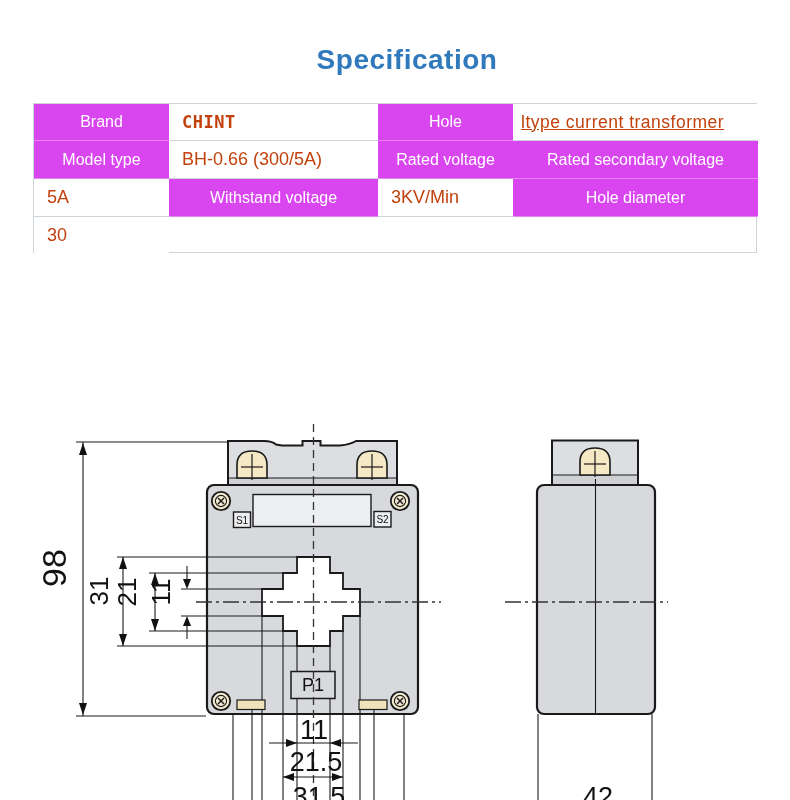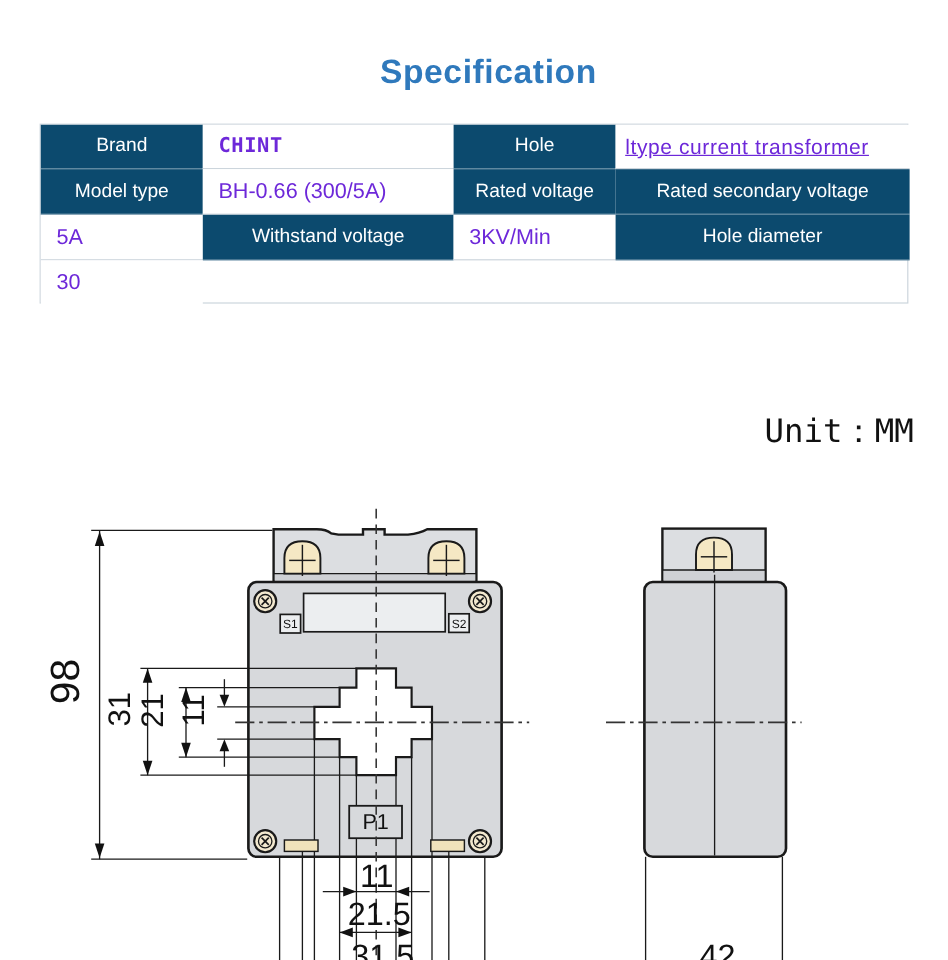--- a/index.html
+++ b/index.html
@@ -7,24 +7,24 @@
   .page { position:relative; width:790px; height:800px; background:#fff; overflow:hidden; }
 
   .title { position:absolute; top:44px; left:12px; width:790px; text-align:center;
            font-size:28px; font-weight:600; letter-spacing:.5px; color:#2f79bc; }
 
   .spec-table { position:absolute; left:33px; top:103px; width:724px; height:150px;
                 display:grid; grid-template-columns:135px 209px 135px 245px;
                 grid-template-rows:37px 38px 38px 37px;
                 border:1px solid #ccd5dc; box-sizing:border-box; background:#fff; }
   .cell { display:flex; align-items:center; box-sizing:border-box; overflow:hidden; }
-  .hdr { background:#0c4a6e; color:#ffffff; justify-content:center; text-align:center;
+  .hdr { background:#d946ef; color:#ffffff; justify-content:center; text-align:center;
          font-size:16px; line-height:1.12; padding:0 2px;
          border-bottom:1px solid rgba(255,255,255,.35); }
-  .val { background:#ffffff; color:#6d28d9; font-size:18px; padding-left:13px;
+  .val { background:#ffffff; color:#c2410c; font-size:18px; padding-left:13px;
          border-bottom:1px solid #ccd5dc; white-space:nowrap; }
   .spec-table .cell:nth-child(n+13) { border-bottom:none; }
   .mono { font-family:"DejaVu Sans Mono",monospace; font-weight:bold; letter-spacing:.5px; font-size:17px; }
   .name-val { font-size:17.5px; letter-spacing:.5px; padding-left:8px;text-decoration:underline; }
 
   .unit { position:absolute; left:637px; top:341px; font-family:"DejaVu Sans Mono",monospace;
           font-size:27px; color:#111; white-space:nowrap; }
 
   .drawing { position:absolute; left:0; top:380px; }
 
@@ -60,21 +60,20 @@
 
     <div class="cell hdr">Rated secondary voltage</div>
     <div class="cell val">5A</div>
     <div class="cell hdr">Withstand voltage</div>
     <div class="cell val">3KV/Min</div>
 
     <div class="cell hdr">Hole diameter</div>
     <div class="cell val">30</div>
   </div>
 
-  <div class="unit">Unit：MM</div>
 
   <svg class="drawing" width="790" height="420" viewBox="0 380 790 420" xmlns="http://www.w3.org/2000/svg">
 
     <defs>
       <g id="screw">
         <circle r="9.2" fill="#f3e9cf" stroke="#1a1a1a" stroke-width="1.8"></circle>
         <circle r="5.6" fill="none" stroke="#1a1a1a" stroke-width="1.1"></circle>
         <line x1="-3" y1="-3" x2="3" y2="3" stroke="#1a1a1a" stroke-width="1.4"></line>
         <line x1="-3" y1="3" x2="3" y2="-3" stroke="#1a1a1a" stroke-width="1.4"></line>
       </g>

